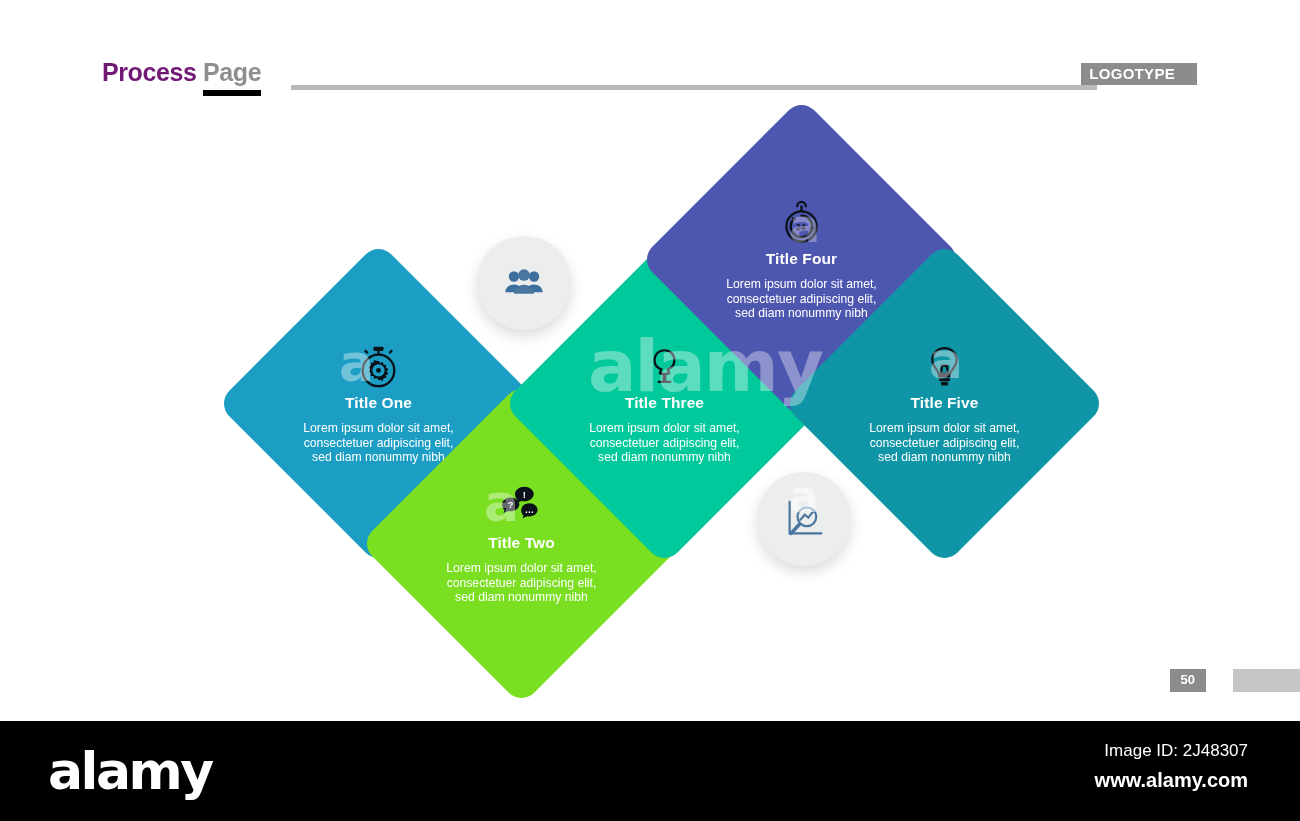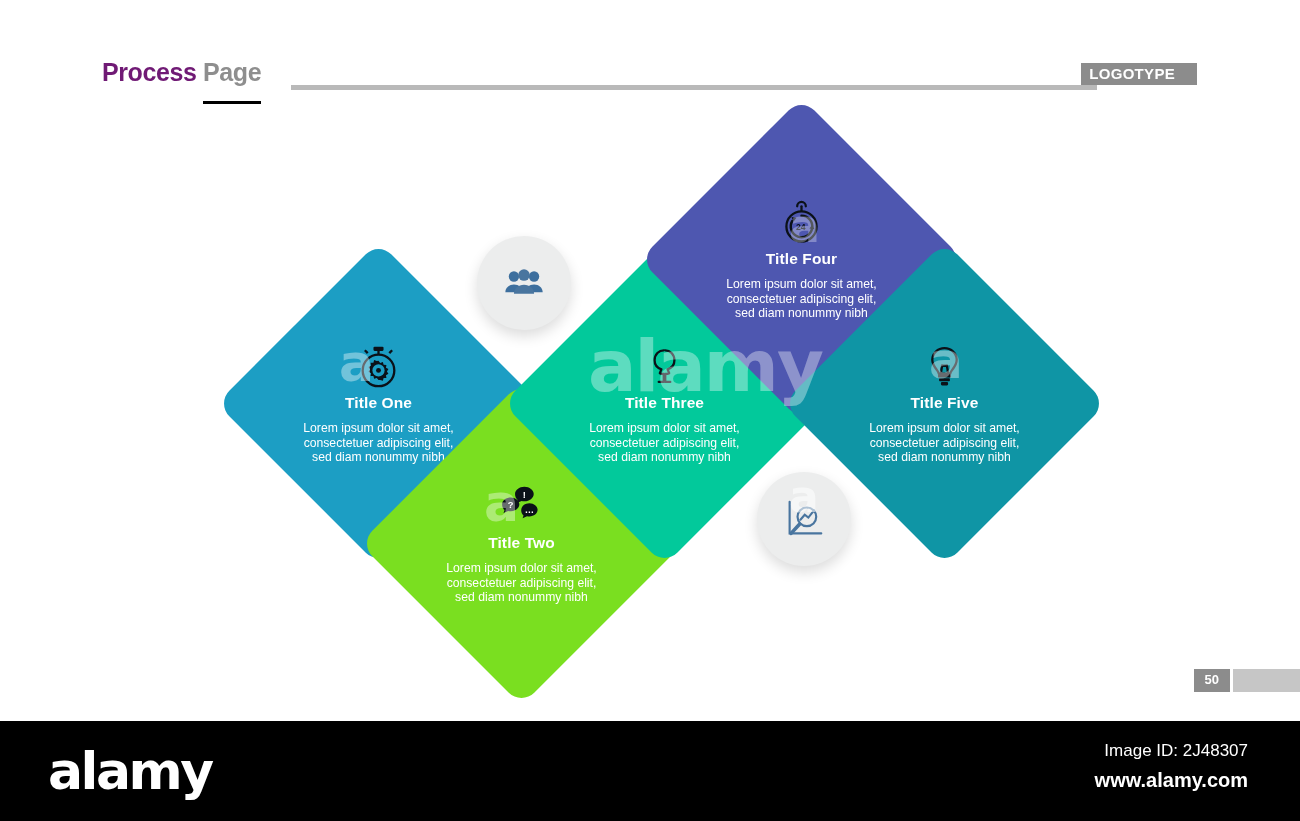--- a/index.html
+++ b/index.html
@@ -12,21 +12,21 @@
   #page { position: relative; width: 1300px; height: 821px; background: #fff; }
 
   
   .header { position: absolute; left: 0; top: 0; width: 1300px; height: 110px; }
   .title-wrap {
     position: absolute; left: 102px; top: 58px;
     font-size: 25px; font-weight: bold; letter-spacing: -0.4px;
     white-space: nowrap;
   }
   .title-light { color: #701a75; }
-  .title-dark  { color: #8e8e8e; border-bottom: 3px solid #000000; padding-bottom: 15px; }
+  .title-dark  { color: #8e8e8e; border-bottom: 6px solid #000000; padding-bottom: 4px; }
 
   .header-rule {
     position: absolute; left: 291px; top: 85px;
     width: 806px; height: 5px; background: #b9b9b9;
   }
   .logotype {
     position: absolute; right: 103px; top: 63px;
     background: #8c8c8c; color: #ffffff;
     font-size: 15px; font-weight: bold; letter-spacing: 0.3px;
     padding: 3px 22px 4px 8px; line-height: 1;
@@ -87,21 +87,21 @@
     left: 588px; top: 330px;
     font-family: "DejaVu Sans", sans-serif;
     font-size: 72px; font-weight: bold; line-height: 1;
     color: rgba(255,255,255,0.36);
     letter-spacing: -2px;
     pointer-events: none; user-select: none;
     z-index: 40;
   }
 
   
-  .pager { position: absolute; right: 0px; bottom: 129px; display: flex; align-items: stretch; }
+  .pager { position: absolute; right: 0px; bottom: 129px; display: flex; align-items: stretch; gap: 24px; }
   .pager-num {
     background: #8c8c8c; color: #fff;
     font-size: 13px; font-weight: bold;
     padding: 4px 11px 5px 11px; line-height: 1.1;
   }
   .pager-bar { width: 67px; background: #c6c6c6; margin-left: 3px; }
 
   
   .alamy-bar {
     position: absolute; left: 0; bottom: 0;

